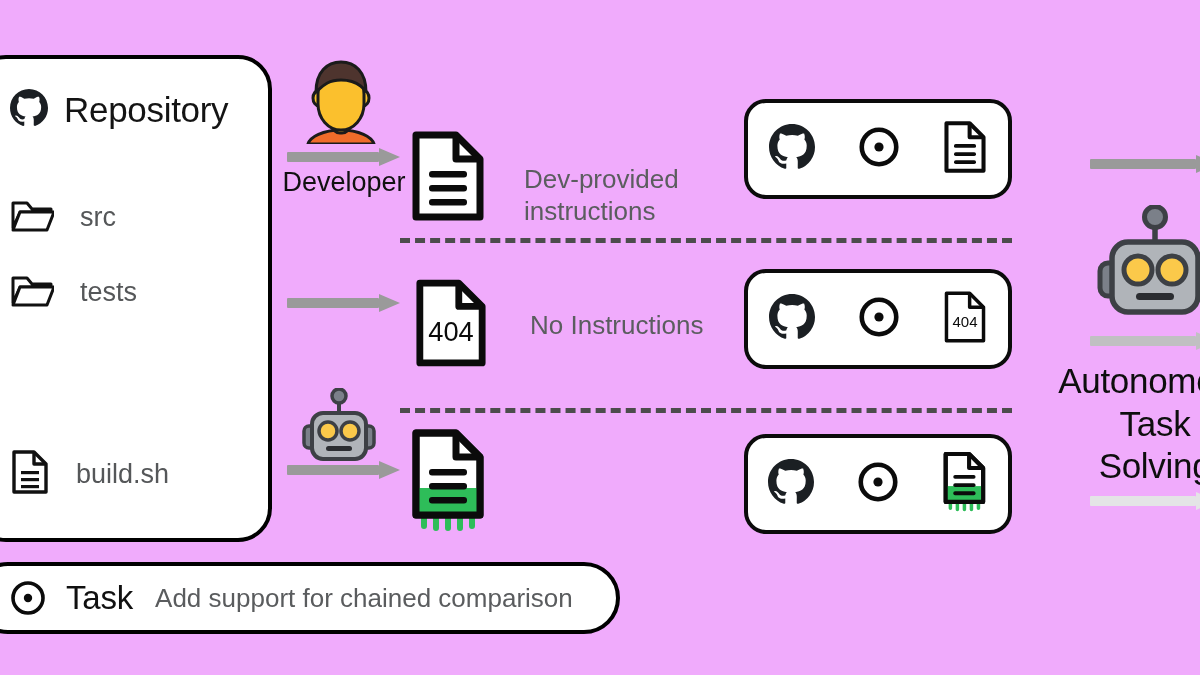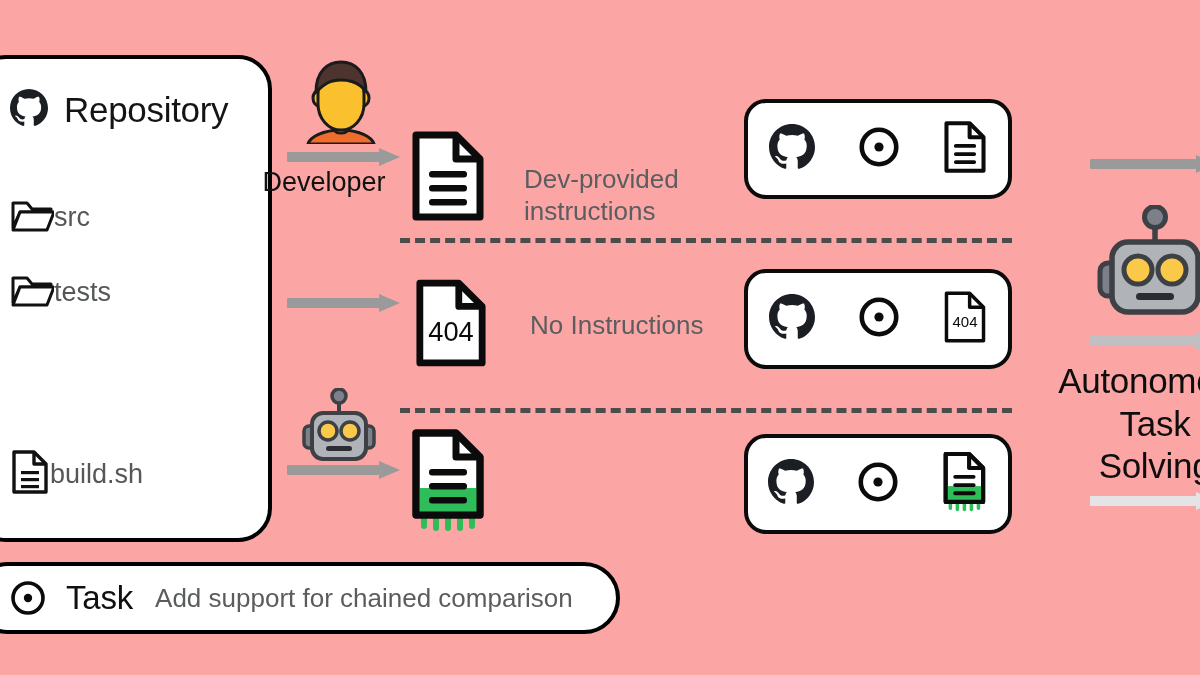--- a/index.html
+++ b/index.html
@@ -2,34 +2,34 @@
 <html><head>
 <meta charset="utf-8">
 <style>
   html,body{margin:0;padding:0;}
   body{
     width:1200px;height:675px;
     background:#ffffff;
     font-family:"Liberation Sans", sans-serif;
     overflow:hidden;
   }
-  #canvas{position:relative;width:1200px;height:675px;overflow:hidden;background:#fca5a5;}
+  #canvas{position:relative;width:1200px;height:675px;overflow:hidden;background:#f0abfc;}
 
   
   .abs{position:absolute;}
 
   
   #repo-panel{
     left:-28px;top:55px;width:300px;height:487px;
     border:4px solid #000;border-radius:34px;background:#fff;
     box-sizing:border-box;
   }
   #repo-title-row{position:absolute;left:34px;top:30px;display:flex;align-items:center;gap:16px;}
   #repo-title{font-size:35px;color:#141414;letter-spacing:-0.3px;white-space:nowrap;}
-  .repo-item{position:absolute;left:34px;display:flex;align-items:center;}
+  .repo-item{position:absolute;left:34px;display:flex;align-items:center;gap:26px;}
   .repo-item .label{font-size:27px;color:#555759;white-space:nowrap;}
 
   
   #task-pill{
     left:-28px;top:562px;width:648px;height:72px;
     border:4px solid #000;border-radius:36px;background:#fff;box-sizing:border-box;
     display:flex;align-items:center;
   }
   #task-pill .tp-icon{margin-left:32px;display:flex;align-items:center;}
   #task-label{font-size:33px;color:#101010;margin-left:18px;letter-spacing:-0.2px;}
@@ -135,21 +135,21 @@
       <path d="M18 36 a23 26 0 0 1 46 0 v10 a23 26 0 0 1 -46 0 z" fill="#fbc02d" stroke="#1b1b1b" stroke-width="3"></path>
       <path d="M16 34 c0 -20 11 -30 25 -30 s25 10 25 30 c0 0 -6 -12 -25 -12 c-14 0 -19 7 -25 12 z" fill="#4e342e" stroke="#1b1b1b" stroke-width="3"></path>
     </svg>
   </div>
 
   <div class="arrow" style="left:287px;top:148px;width:113px">
     <div class="shaft" style="width:92px;background:#9a9a9a"></div>
     <div class="head" style="left:92px;border-left:21px solid #9a9a9a"></div>
   </div>
 
-  <div class="actor-label" style="left:256px;top:168px;width:136px">Developer</div>
+  <div class="actor-label" style="left:276px;top:168px;width:136px">Developer</div>
 
   <div class="abs" style="left:410px;top:130px">
     <svg width="76" height="92" viewBox="0 0 76 92">
       <path d="M6 5 h40 l24 24 v58 h-64 Z" fill="#fff" stroke="#0b0b0b" stroke-width="7" stroke-linejoin="round"></path>
       <path d="M46 5 v24 h24" fill="none" stroke="#0b0b0b" stroke-width="7" stroke-linejoin="round"></path>
       <rect x="19" y="41" width="38" height="6.5" rx="3" fill="#0b0b0b"></rect>
       <rect x="19" y="55" width="38" height="6.5" rx="3" fill="#0b0b0b"></rect>
       <rect x="19" y="69" width="38" height="6.5" rx="3" fill="#0b0b0b"></rect>
     </svg>
   </div>

